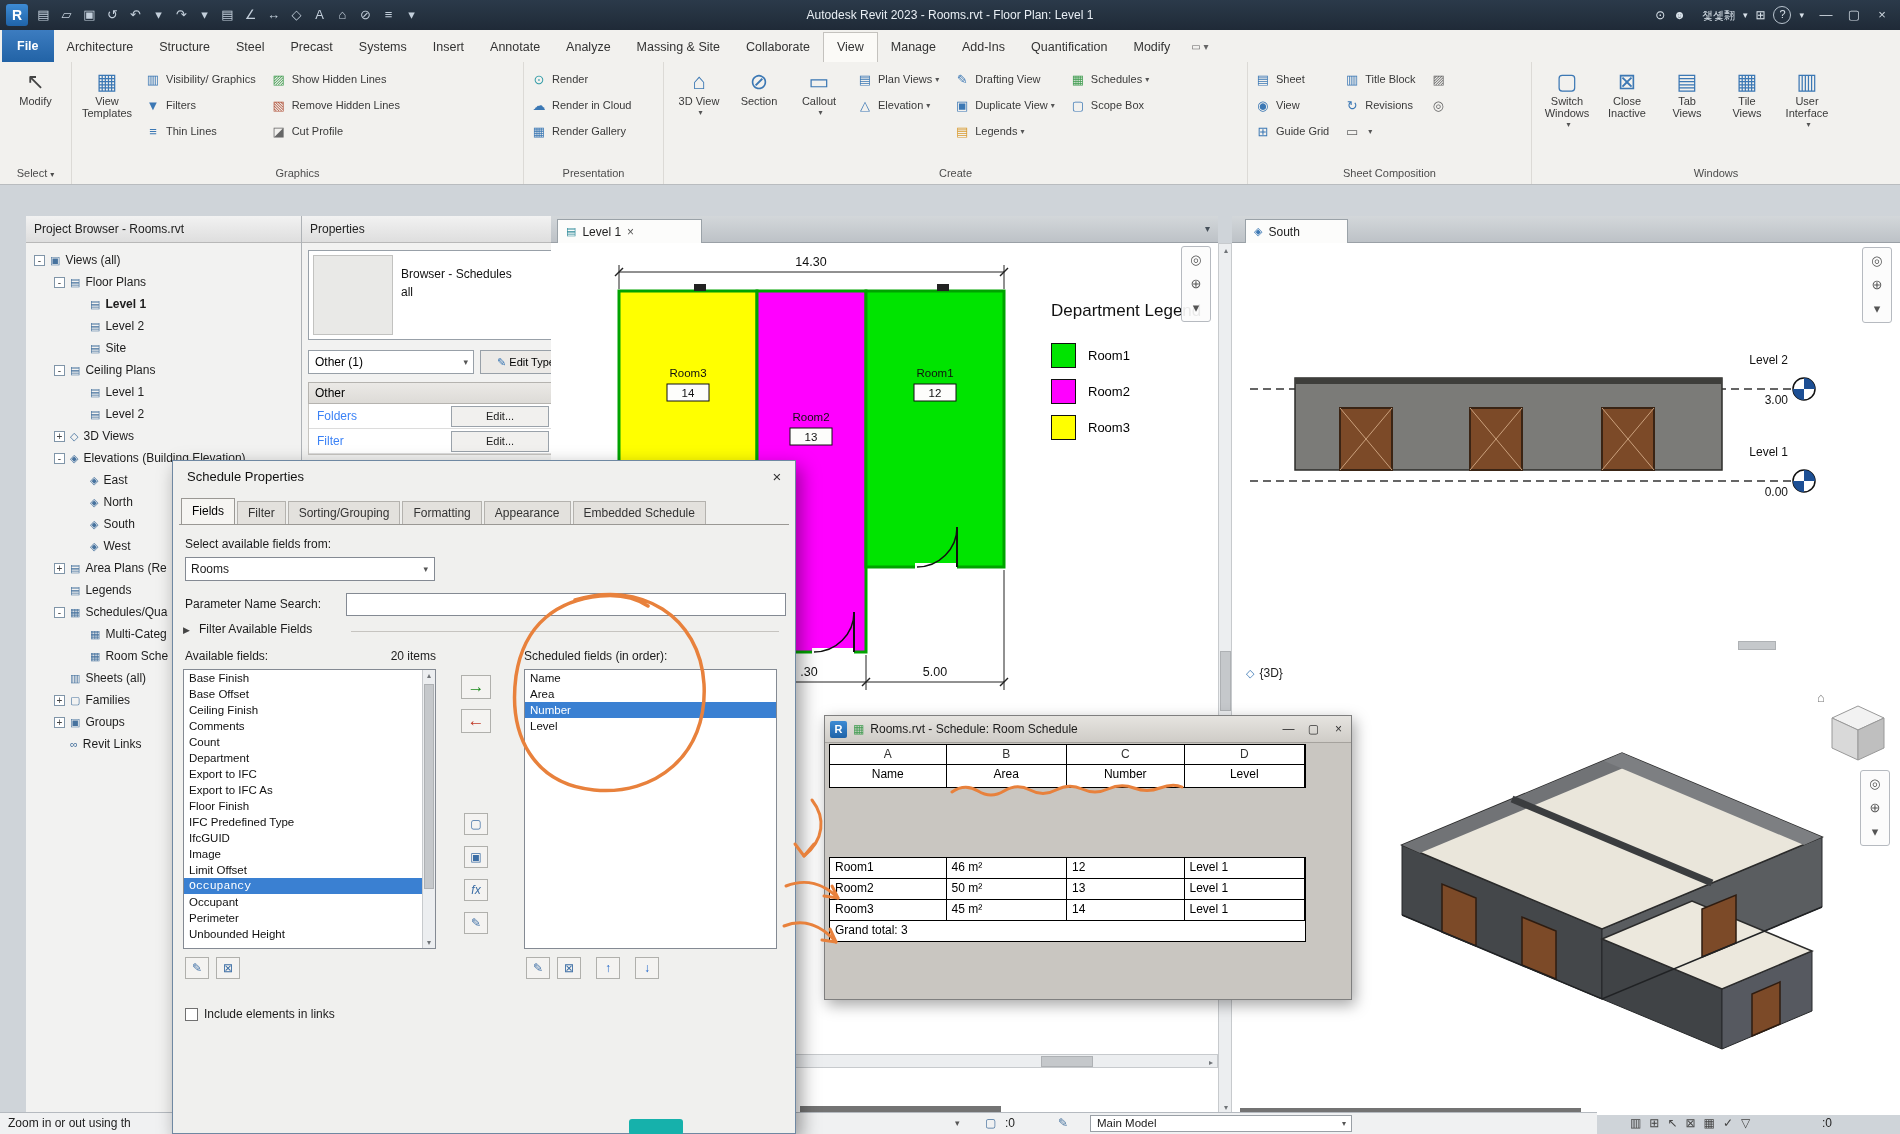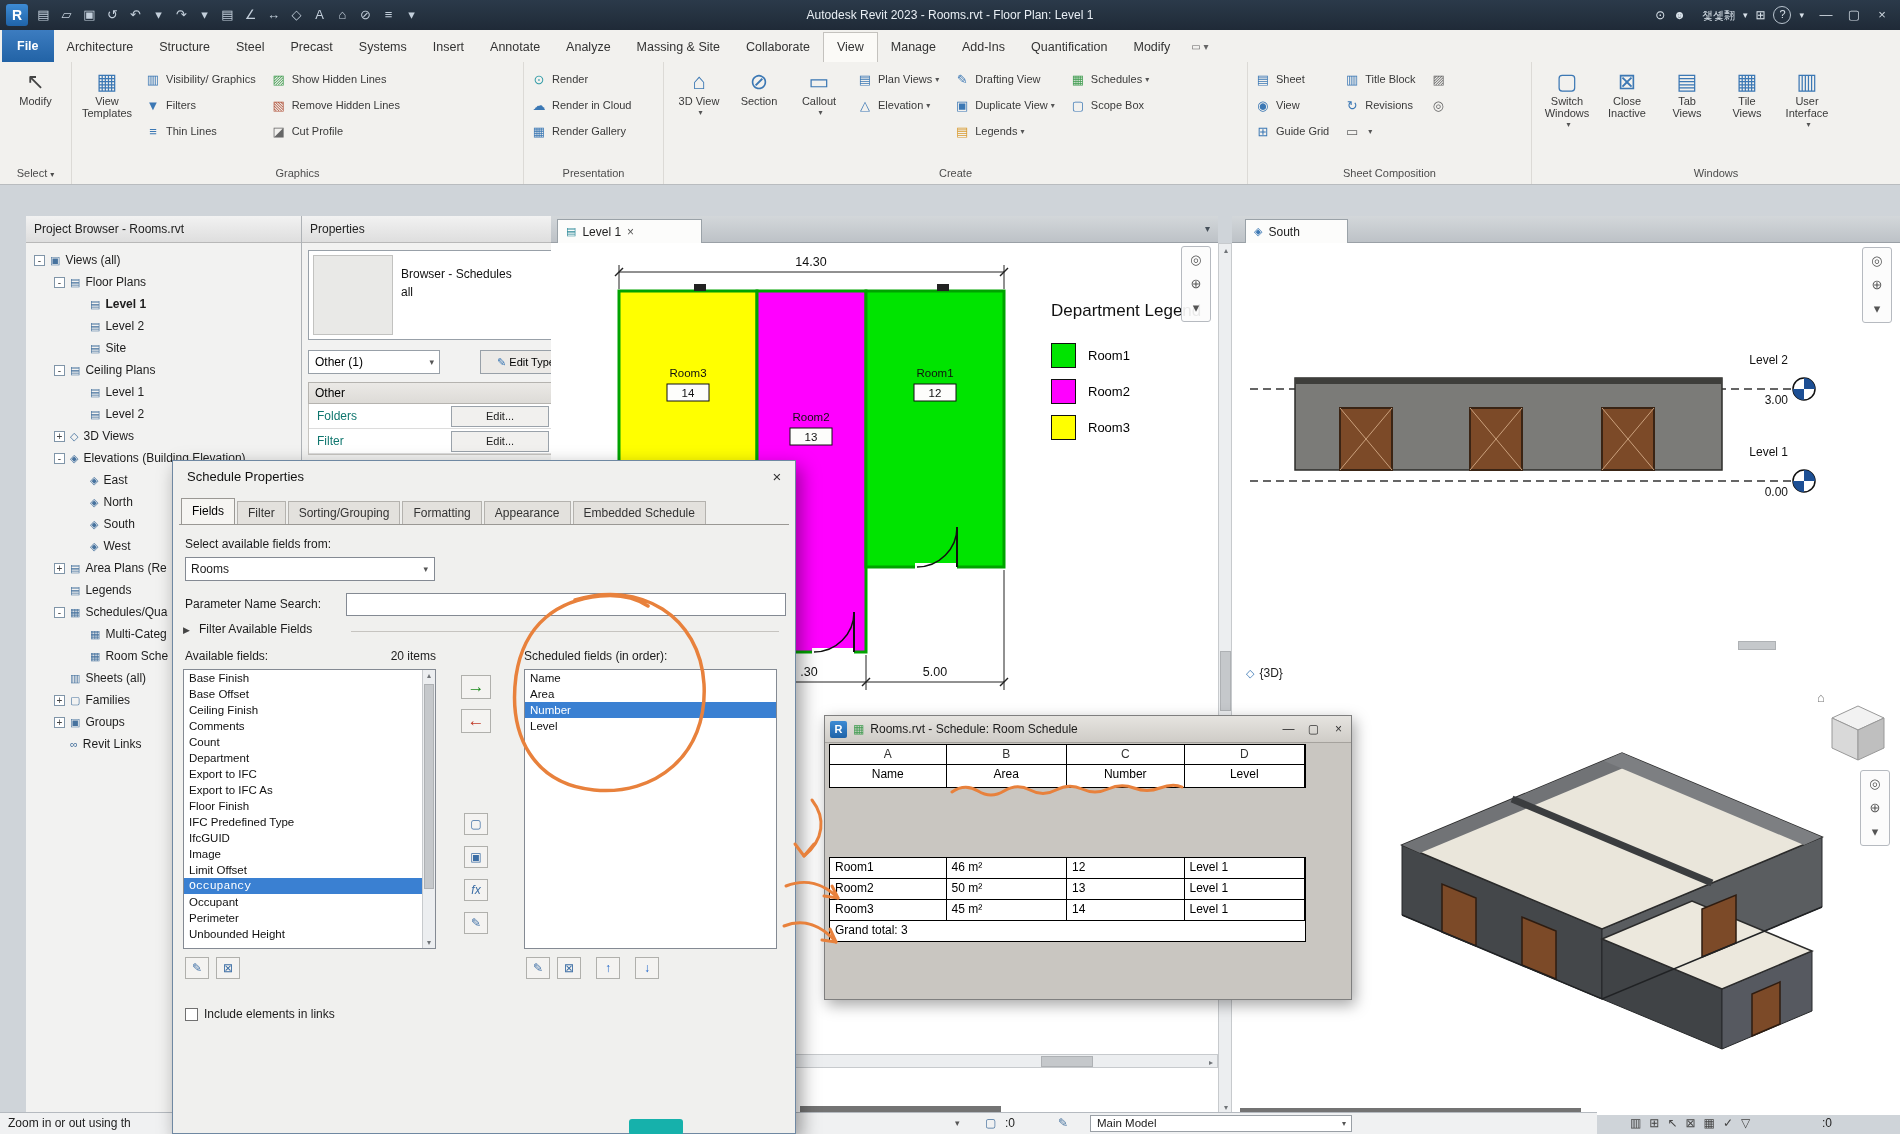--- a/index.html
+++ b/index.html
@@ -38,21 +38,21 @@
   
   .panel{position:absolute;top:216px;height:899px;background:#f2f2f1;border-right:1px solid #aeb2b6;box-sizing:border-box;margin-left:26px;}
   .panel-hdr{height:26px;background:linear-gradient(#f2f2f2,#dedede);border-bottom:1px solid #b8b8b8;
     font-size:12px;color:#222;line-height:26px;padding-left:8px;}
   .tree-row{display:flex;align-items:center;height:22px;white-space:nowrap;font-size:12px;color:#1d1d1d;}
   .exp{width:11px;height:11px;min-width:11px;border:1px solid #8095a8;background:#fff;font-size:10px;line-height:9px;
     text-align:center;color:#444;margin-right:5px;box-sizing:border-box;}
   .exp.none{border:none;background:transparent;}
   .ticon{color:#46729e;font-size:11px;margin-right:5px;}
   .prop-row{display:flex;align-items:center;height:24px;background:#fff;border-bottom:1px solid #dcdcdc;font-size:12px;}
-  .prop-label{width:134px;padding-left:8px;color:#0f766e;}
+  .prop-label{width:134px;padding-left:8px;color:#3b82f6;}
   .prop-btn{width:96px;height:19px;line-height:18px;text-align:center;background:#f1f0ee;border:1px solid #9aa2aa;font-size:11px;color:#222;}
   
   .tabbar{position:absolute;top:216px;height:27px;background:linear-gradient(#d3d7da,#bdc2c7);border-bottom:1px solid #9aa0a6;box-sizing:border-box;}
   .vtab{position:absolute;top:3px;height:24px;background:#fcfcfb;border:1px solid #9aa2a8;border-bottom:none;
     display:flex;align-items:center;gap:6px;font-size:12px;color:#222;padding:0 8px;box-sizing:border-box;}
   .canvas{position:absolute;background:#ffffff;overflow:hidden;}
   .vc-bar{position:absolute;display:flex;align-items:center;gap:7px;height:20px;background:rgba(241,241,239,.93);
     padding:0 6px;border:6px solid #737373;z-index:4;margin-top:24px;}
   .vc-icon{font-size:13px;color:#2f2f2f;width:16px;text-align:center;}
   .vc-scale{font-size:12px;color:#111;margin-right:4px;white-space:nowrap;}
@@ -481,21 +481,21 @@
 </div>
 
 <div class="panel" style="left:276px;width:275px;z-index:1">
   <div class="panel-hdr">Properties</div>
   <div class="abs" style="left:6px;top:34px;width:263px;height:90px;background:#fff;border:1px solid #98a0a8;box-sizing:border-box;">
     <div class="abs" style="left:4px;top:4px;width:78px;height:78px;background:#e9e9e7;border:1px solid #c2c2c0;"></div>
     <div class="abs" style="left:92px;top:16px;font-size:12px;color:#111;">Browser - Schedules</div>
     <div class="abs" style="left:92px;top:34px;font-size:12px;color:#111;">all</div>
     <div class="abs" style="right:6px;bottom:4px;font-size:10px;color:#555;">▾</div>
   </div>
-  <div class="abs" style="left:6px;top:134px;width:132px;height:24px;background:#fff;border:1px solid #98a0a8;box-sizing:border-box;font-size:12px;line-height:22px;padding-left:6px;">
+  <div class="abs" style="left:6px;top:134px;width:166px;height:24px;background:#fff;border:1px solid #98a0a8;box-sizing:border-box;font-size:12px;line-height:22px;padding-left:6px;">
     <span>Other (1)</span>
     <span class="abs" style="right:5px;font-size:9px;color:#555">▾</span>
   </div>
   <div class="abs" style="left:178px;top:134px;width:92px;height:24px;background:#eceae7;border:1px solid #98a0a8;box-sizing:border-box;font-size:11px;line-height:22px;text-align:center;">
     <span style="color:#3c78b4;">✎</span>
     <span>Edit Type</span>
   </div>
   <div class="abs" style="left:6px;top:166px;width:263px;height:22px;background:linear-gradient(#ebe9e6,#dddbd7);border:1px solid #b5b3af;box-sizing:border-box;font-size:12px;line-height:20px;padding-left:6px;">
     <span>Other</span>
     <span class="abs" style="right:8px;color:#666;font-size:10px;">∧</span>

